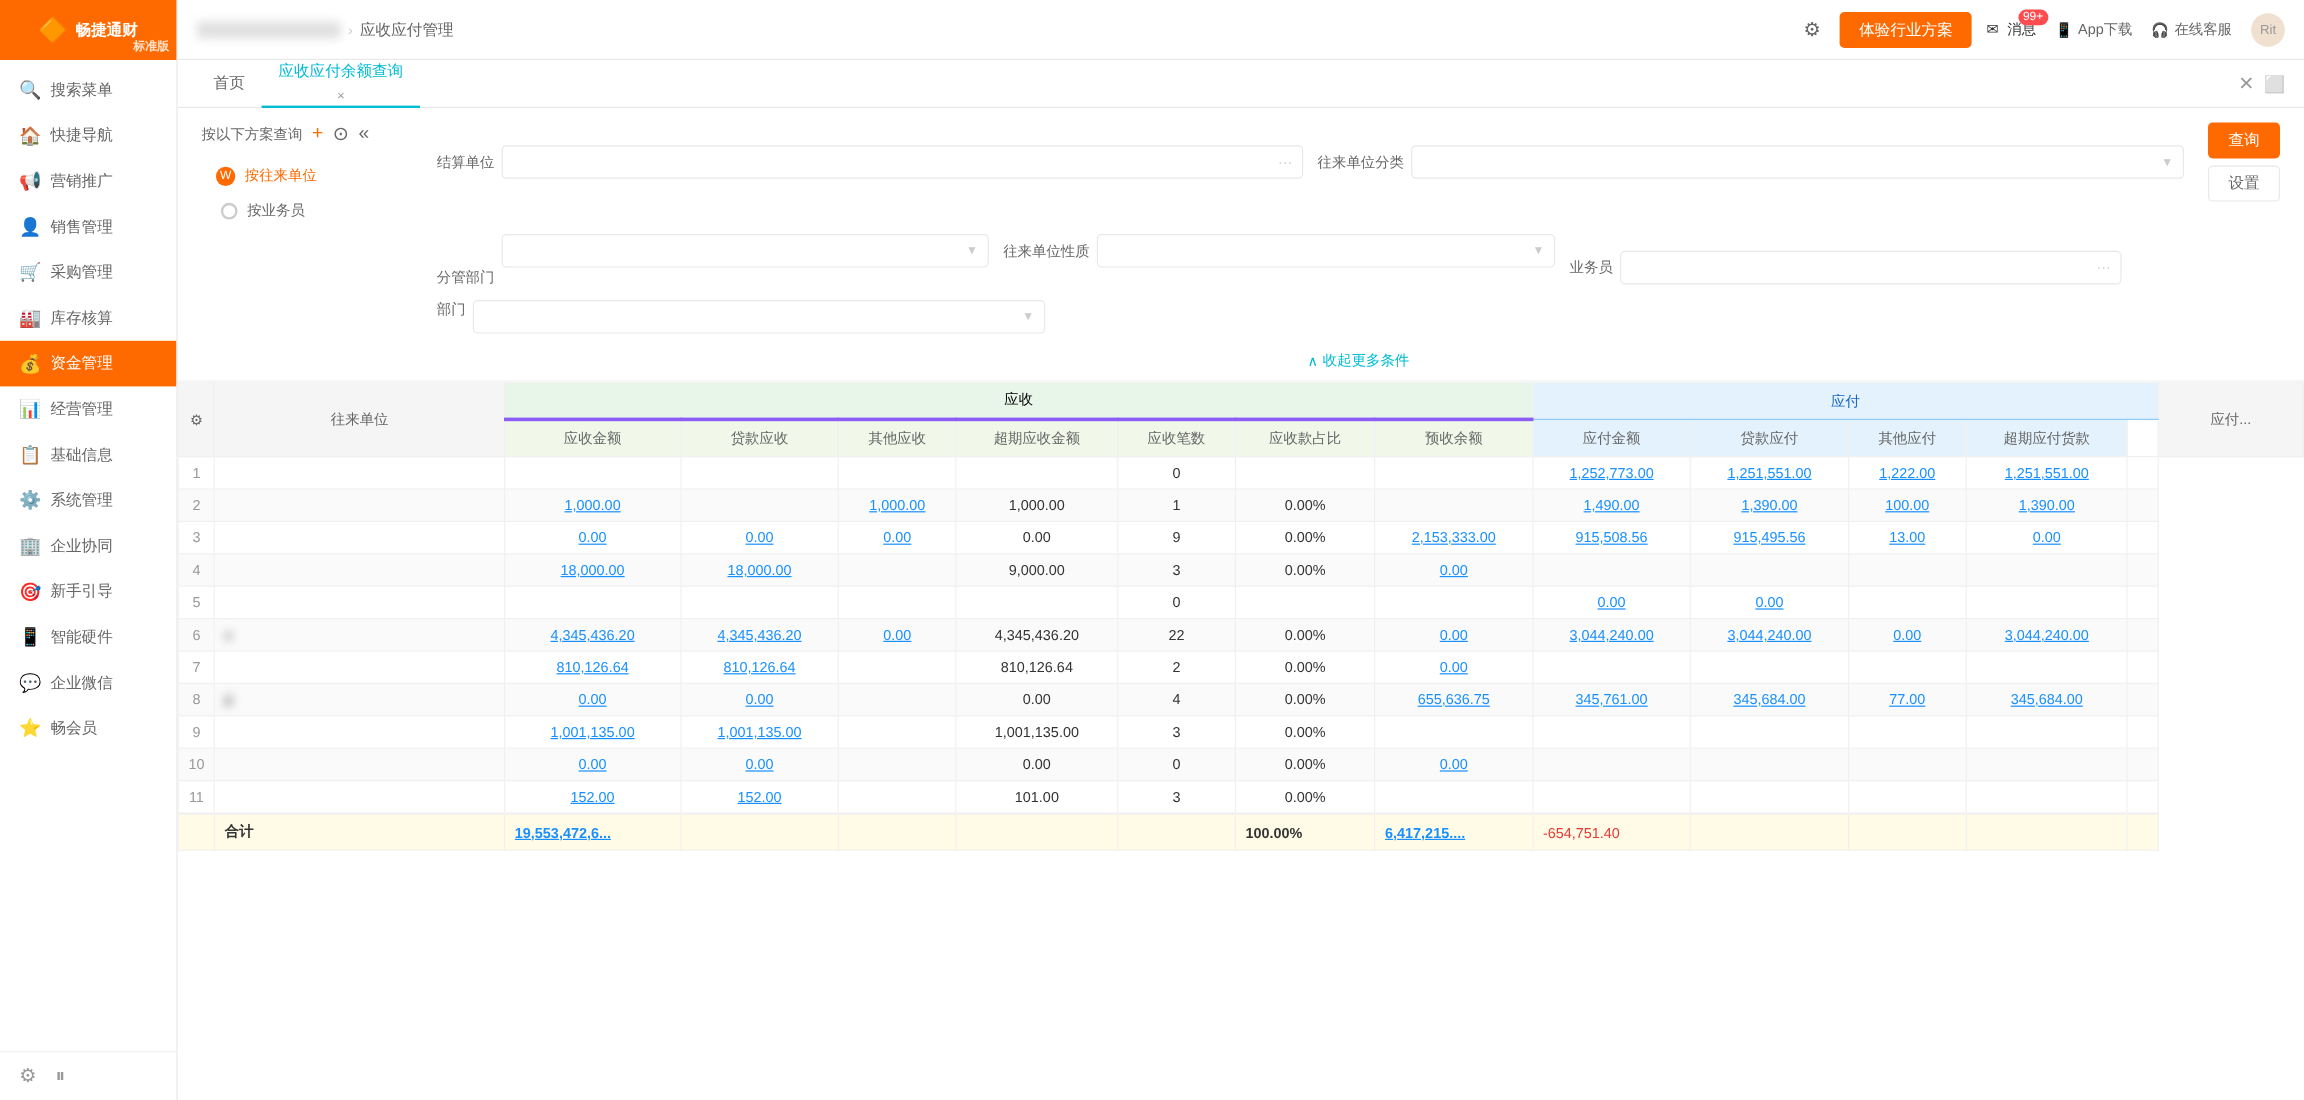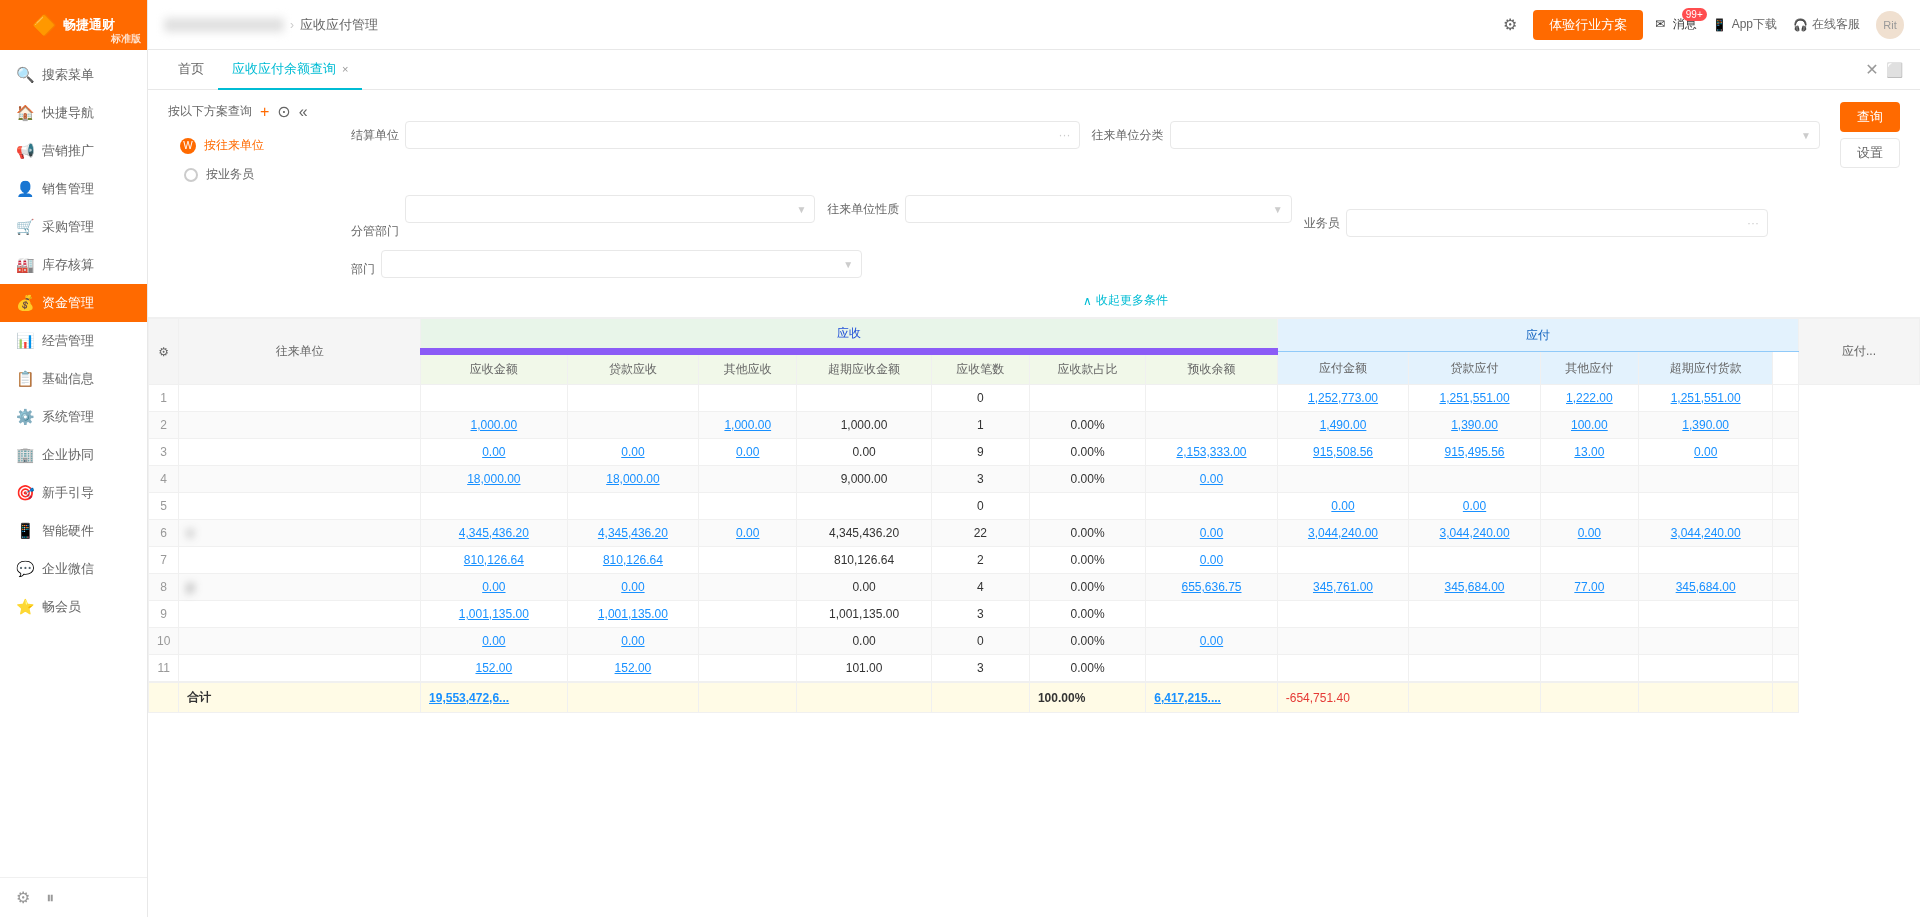--- a/index.html
+++ b/index.html
@@ -63,21 +63,21 @@
     
     .tab-bar {
       background: #fff; border-bottom: 1px solid #e8e8e8;
       display: flex; align-items: center; padding: 0 16px; height: 40px;
     }
     .tab-item {
       padding: 0 14px; height: 40px; display: flex; align-items: center; gap: 6px;
       cursor: pointer; font-size: 13px; color: #666; border-bottom: 2px solid transparent;
     }
     .tab-item.home { color: #666; }
-    .tab-item.active { color: #00bcd4; border-bottom-color: #00bcd4; }
+    .tab-item.active { color: #00bcd4; border-bottom-color: #00bcd4; flex-direction: column; }
     .tab-close { color: #999; font-size: 11px; cursor: pointer; }
 
     
     .content { flex: 1; overflow: hidden; padding: 0; background: #f5f5f5; display: flex; flex-direction: column; }
 
     
     .page-header {
       background: #fff; padding: 14px 20px 10px; border-bottom: 1px solid #f0f0f0;
       display: flex; align-items: center; justify-content: space-between;
     }
@@ -245,21 +245,21 @@
     </div>
     <div style="margin-left:auto; display:flex; gap:8px; align-items:center;">
       <span style="color:#999; cursor:pointer; font-size:16px;">✕</span>
       <span style="color:#999; cursor:pointer; font-size:14px;">⬜</span>
     </div>
   </div>
 
   <div class="content">
 
 
-    <div style="background:#fff; padding:12px 20px 8px; border-bottom:1px solid #f0f0f0; display:flex; gap:3px;">
+    <div style="background:#fff; padding:12px 20px 8px; border-bottom:1px solid #f0f0f0; display:flex; gap:16px;">
 
       <div style="min-width:180px;">
         <div style="display:flex; align-items:center; gap:8px; margin-bottom:10px;">
           <span style="font-size:12px; color:#666;">按以下方案查询</span>
           <span style="color:#ff6a00; cursor:pointer; font-size:16px;">+</span>
           <span style="color:#666; cursor:pointer; font-size:16px;">⊙</span>
           <span style="color:#666; cursor:pointer; font-size:16px;">«</span>
         </div>
         <div style="margin-left:4px;">
           <div style="display:flex; align-items:center; gap:8px; padding:6px 8px; cursor:pointer;">
@@ -317,21 +317,21 @@
             <span style="color:#666; font-size:12px; white-space:nowrap;">业务员</span>
             <div class="filter-input">
               <span></span>
               <span class="dots">···</span>
             </div>
           </div>
           <div style="width:120px;"></div>
         </div>
 
         <div style="display:flex; align-items:center; gap:12px;">
-          <div style="display:flex; align-items:flex-end; gap:6px; flex:1; max-width:33%;">
+          <div style="display:flex; align-items:flex-start; gap:6px; flex:1; max-width:33%;">
             <span style="color:#666; font-size:12px; white-space:nowrap;">部门</span>
             <div class="filter-input">
               <span></span>
               <span class="arrow">▼</span>
             </div>
           </div>
         </div>
 
         <div style="display:flex; justify-content:center; margin-top:8px;">
           <div class="collapse-btn">
@@ -341,21 +341,21 @@
         </div>
       </div>
     </div>
 
     <div class="table-container">
       <table class="data-table">
         <thead>
           <tr>
             <th rowspan="2" class="settings-col">⚙</th>
             <th rowspan="2" style="min-width:160px;">往来单位</th>
-            <th colspan="7" style="background:#e8f5e9; color:#1d4ed8; border-bottom:7px solid #8b5cf6;">应收</th>
+            <th colspan="7" style="background:#e8f5e9; color:#000000; border-bottom:3px solid #8b5cf6;">应收</th>
             <th colspan="5" style="background:#e3f2fd; color:#1565c0; border-bottom:1px solid #90caf9;">应付</th>
             <th rowspan="2" style="min-width:80px;">应付...</th>
           </tr>
           <tr>
             <th style="background:#f1f8e9;">应收金额</th>
             <th style="background:#f1f8e9;">贷款应收</th>
             <th style="background:#f1f8e9;">其他应收</th>
             <th style="background:#f1f8e9;">超期应收金额</th>
             <th style="background:#f1f8e9;">应收笔数</th>
             <th style="background:#f1f8e9;">应收款占比</th>

